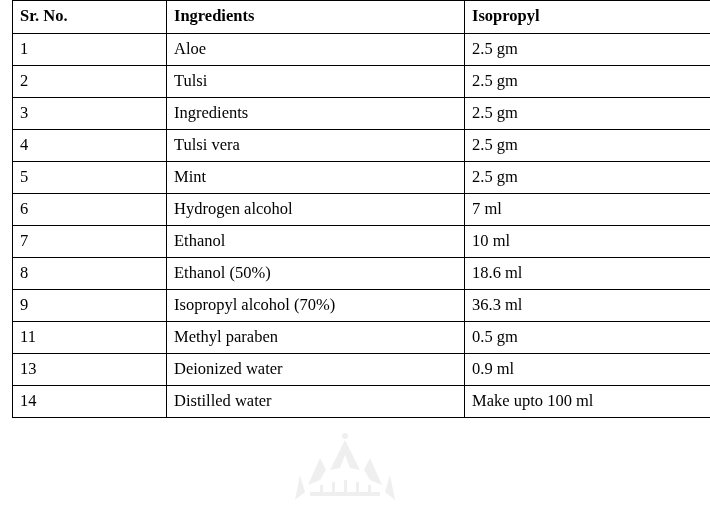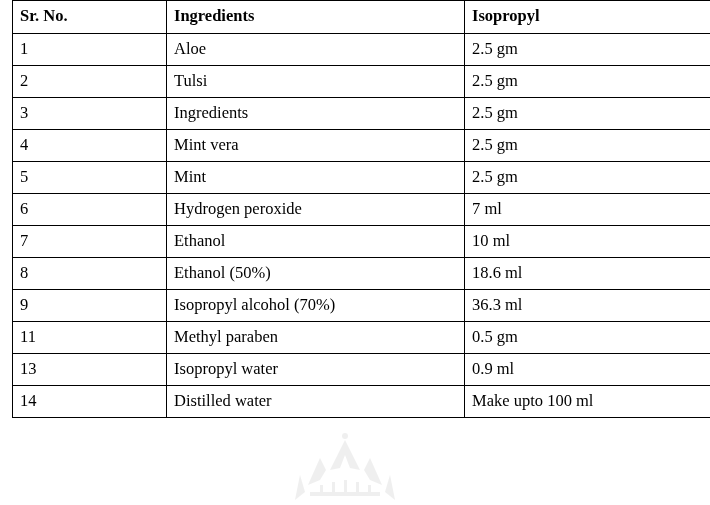--- a/index.html
+++ b/index.html
@@ -79,31 +79,31 @@
       <td>Tulsi</td>
       <td>2.5 gm</td>
     </tr>
     <tr>
       <td>3</td>
       <td>Ingredients</td>
       <td>2.5 gm</td>
     </tr>
     <tr>
       <td>4</td>
-      <td>Mint vera</td>
+      <td>Tulsi vera</td>
       <td>2.5 gm</td>
     </tr>
     <tr>
       <td>5</td>
       <td>Mint</td>
       <td>2.5 gm</td>
     </tr>
     <tr>
       <td>6</td>
-      <td>Hydrogen peroxide</td>
+      <td>Hydrogen alcohol</td>
       <td>7 ml</td>
     </tr>
     <tr>
       <td>7</td>
       <td>Ethanol</td>
       <td>10 ml</td>
     </tr>
     <tr>
       <td>8</td>
       <td>Ethanol (50%)</td>
@@ -114,21 +114,21 @@
       <td>Isopropyl alcohol (70%)</td>
       <td>36.3 ml</td>
     </tr>
     <tr>
       <td>11</td>
       <td>Methyl paraben</td>
       <td>0.5 gm</td>
     </tr>
     <tr>
       <td>13</td>
-      <td>Isopropyl water</td>
+      <td>Deionized water</td>
       <td>0.9 ml</td>
     </tr>
     <tr>
       <td>14</td>
       <td>Distilled water</td>
       <td>Make upto 100 ml</td>
     </tr>
   </tbody>
 </table>
 

